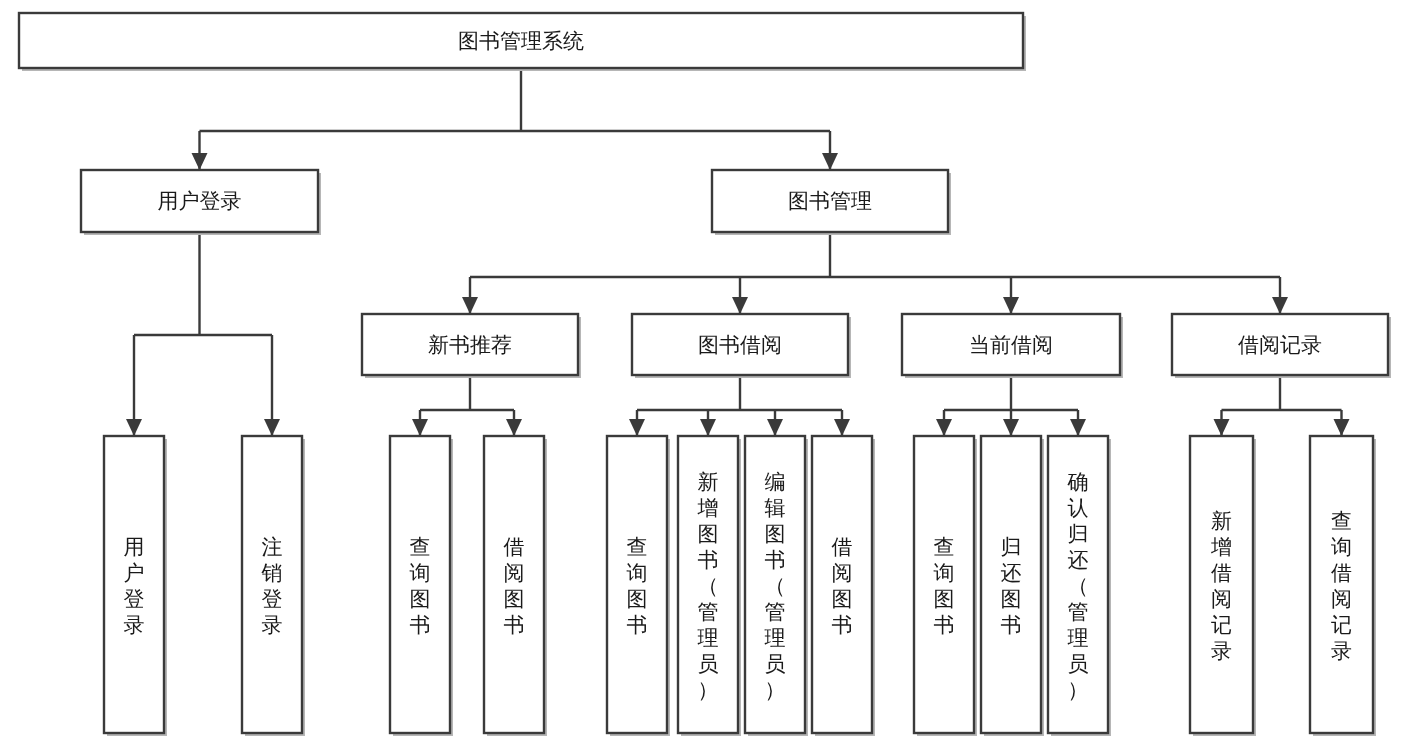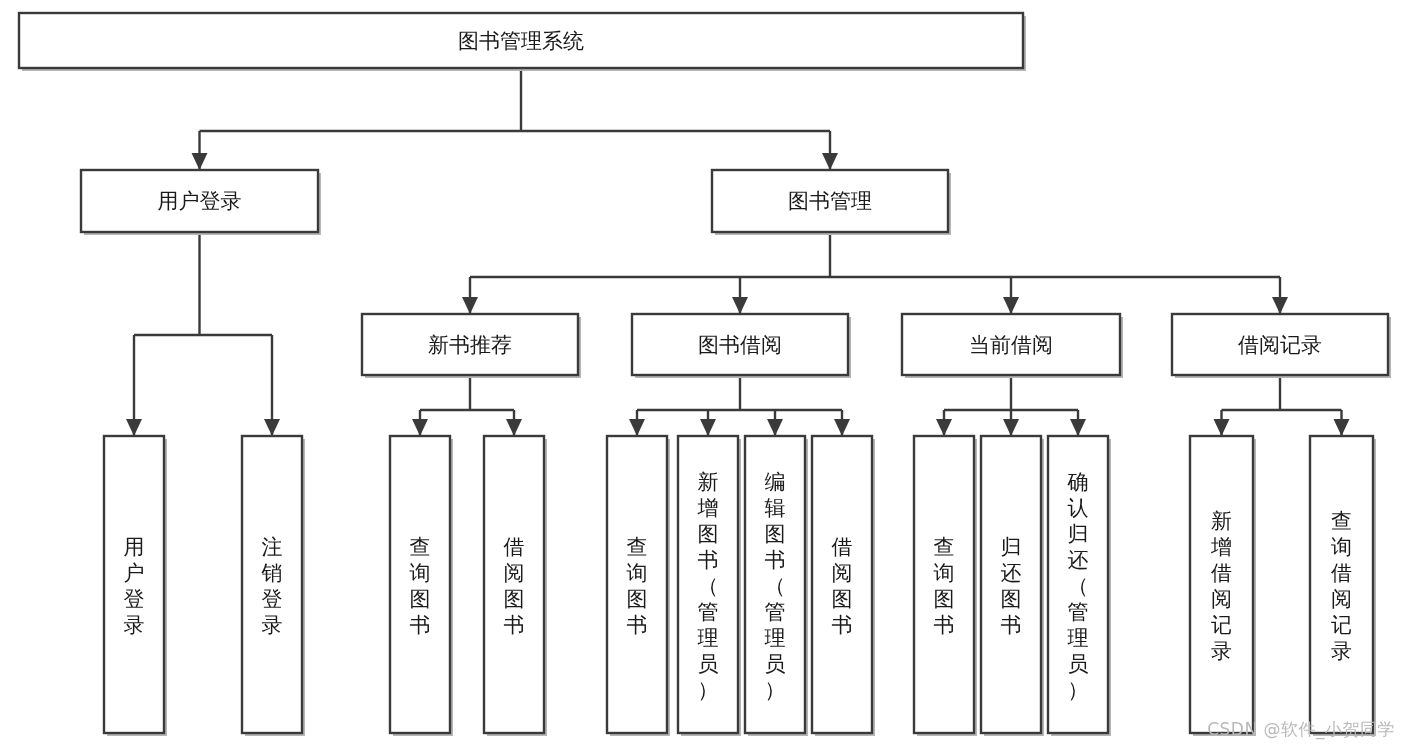--- a/index.html
+++ b/index.html
@@ -228,14 +228,13 @@
           <rect x="1190" y="436" width="63" height="297" class="node-rect"></rect>
           <text x="1221.5" class="node-label-v"><tspan x="1221.5" y="527.5">新</tspan><tspan x="1221.5" y="553.5">增</tspan><tspan x="1221.5" y="579.5">借</tspan><tspan x="1221.5" y="605.5">阅</tspan><tspan x="1221.5" y="631.5">记</tspan><tspan x="1221.5" y="657.5">录</tspan></text>
         </g>
         <g>
           <rect x="1313" y="439" width="63" height="297" class="node-shadow"></rect>
           <rect x="1310" y="436" width="63" height="297" class="node-rect"></rect>
           <text x="1341.5" class="node-label-v"><tspan x="1341.5" y="527.5">查</tspan><tspan x="1341.5" y="553.5">询</tspan><tspan x="1341.5" y="579.5">借</tspan><tspan x="1341.5" y="605.5">阅</tspan><tspan x="1341.5" y="631.5">记</tspan><tspan x="1341.5" y="657.5">录</tspan></text>
         </g>
       </g>
   </svg>
-  <div class="watermark-text">CSDN @软件_小贺同学</div>
 </div>
 
 </body></html>

